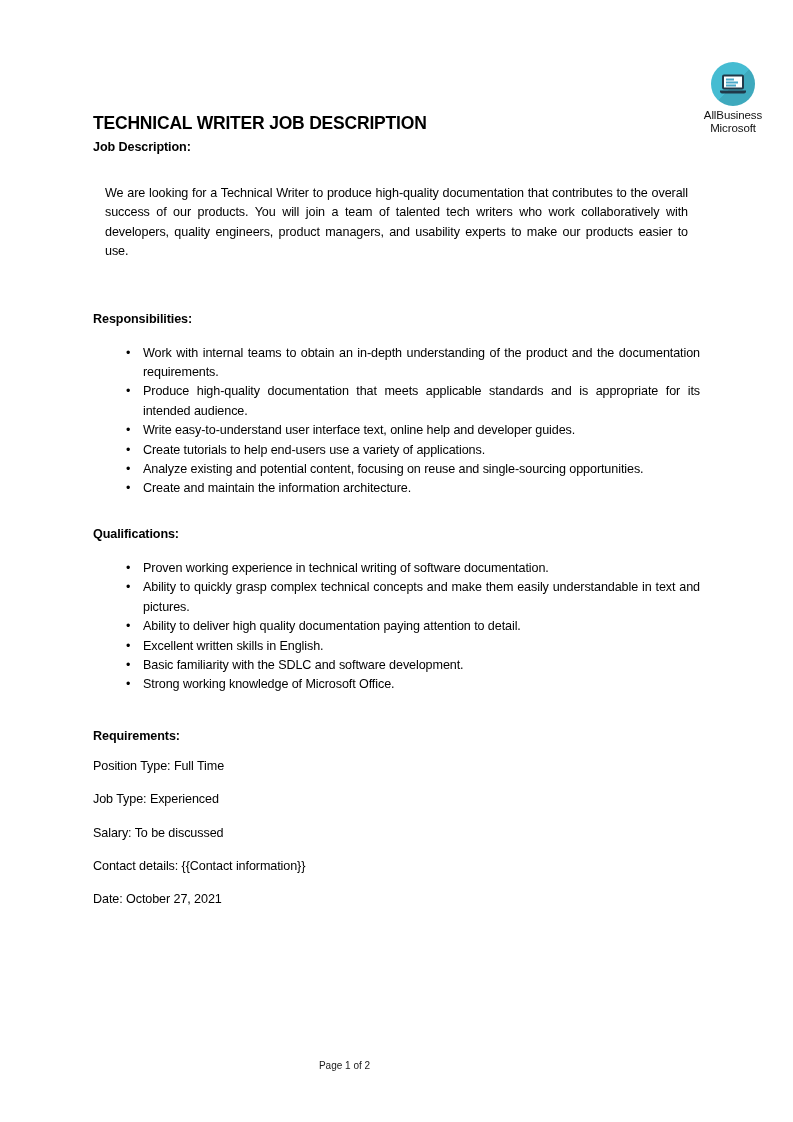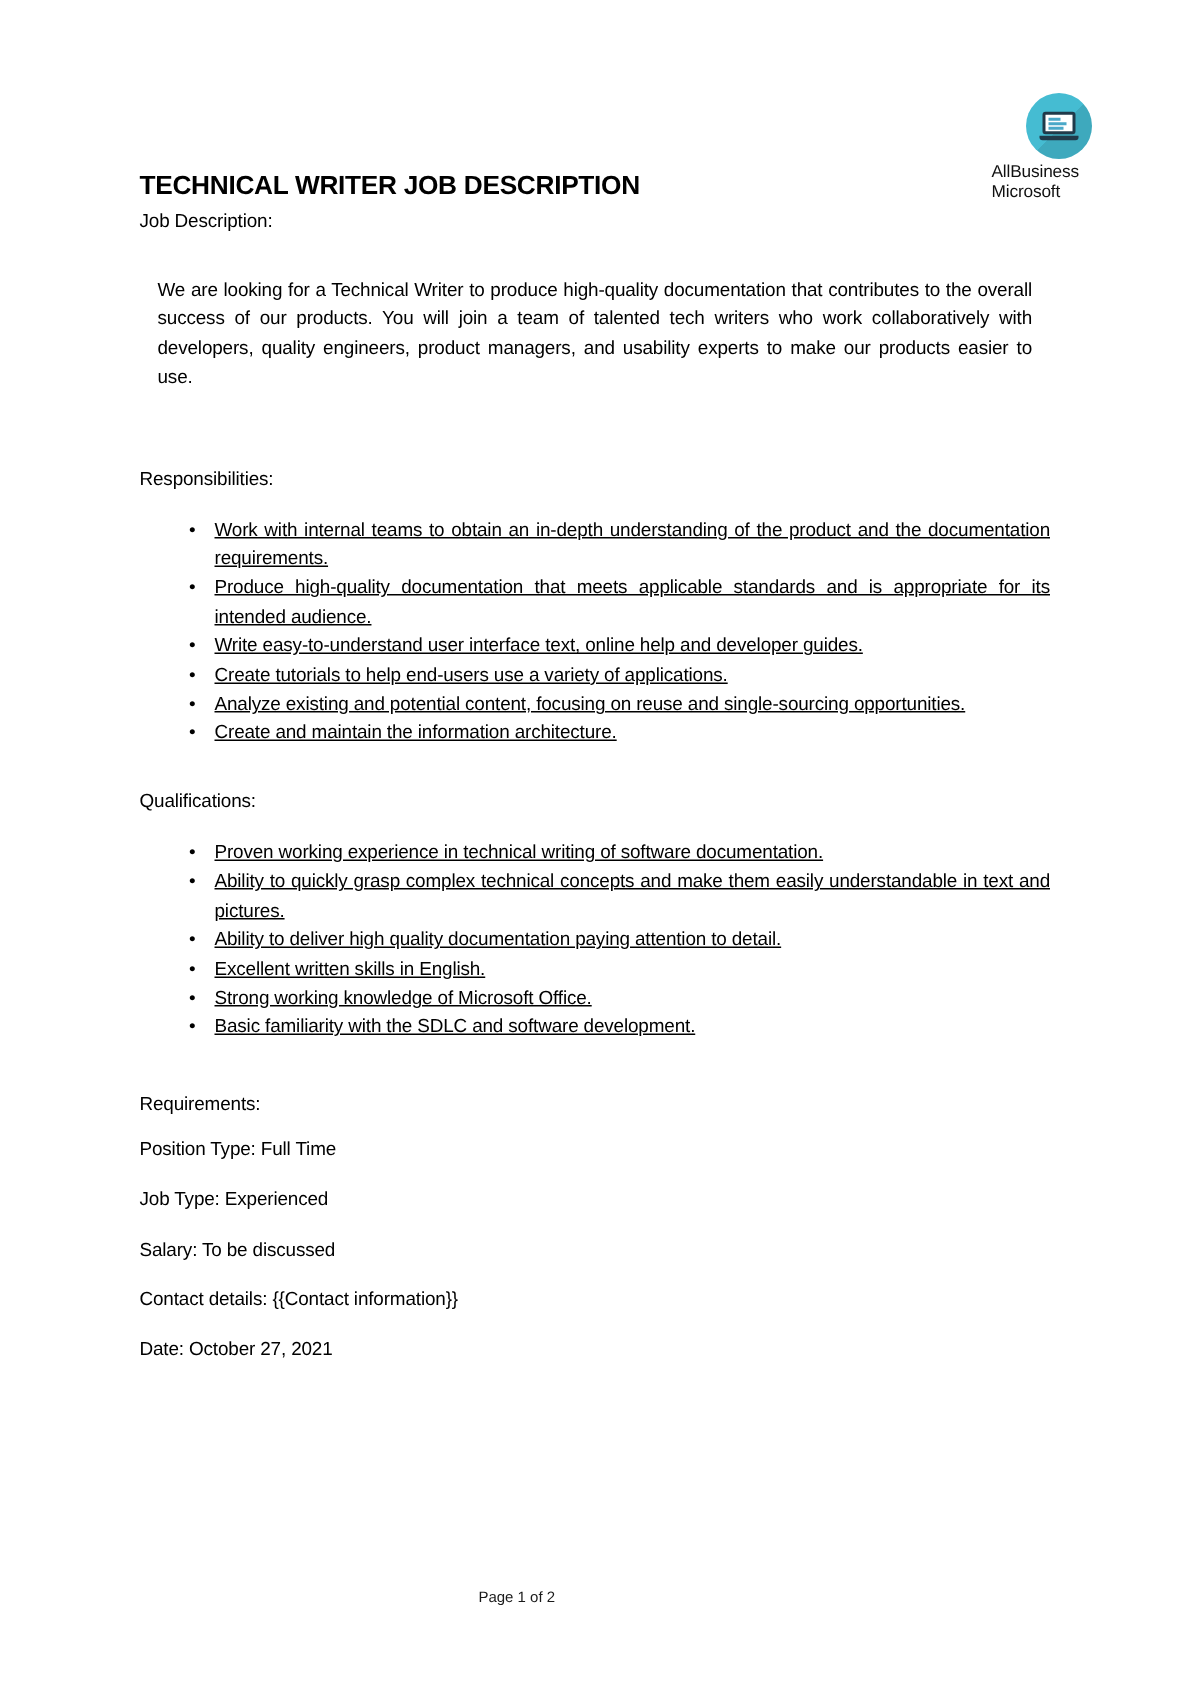--- a/index.html
+++ b/index.html
@@ -20,22 +20,23 @@
     position: relative;
     width: 793px;
     height: 1122px;
     box-sizing: border-box;
   }
 
   
   .logo-block {
     position: absolute;
     top: 62px;
-    left: 661px;
+    left: 688px;
     width: 90px;
+    text-align: center;
   }
   .logo-circle {
     width: 44px;
     height: 44px;
     border-radius: 50%;
     margin: 0 auto;
     position: relative;
     overflow: hidden;
   }
   .logo-shadow {
@@ -101,21 +102,21 @@
   
   .content {
     position: absolute;
     left: 93px;
     top: 140px;
     width: 607px;
   }
 
   .section-head {
     font-size: 12.6px;
-    font-weight: normal;
+    font-weight: bold;
     margin: 0;
     letter-spacing: -0.1px;
   }
 
   .para {
     font-size: 12.6px;
     line-height: 19.4px;
     text-align: justify;
     margin: 12px;
     letter-spacing: -0.1px;
@@ -125,21 +126,20 @@
     font-size: 12.6px;
     line-height: 19.4px;
     margin: 0;
     letter-spacing: -0.1px;
   }
 
   ul.bullets {
     list-style: none;
     margin: 0;
     padding: 0;
-    text-decoration: underline;
   }
   ul.bullets > li {
     position: relative;
     padding-left: 50px;
     font-size: 12.6px;
     line-height: 19.4px;
     text-align: justify;
     letter-spacing: -0.1px;
   }
   ul.bullets > li::before {
@@ -214,22 +214,22 @@
 
     <div class="gap-28"></div>
 
     <div class="section-head">Qualifications:</div>
     <div class="gap-18"></div>
     <ul class="bullets">
       <li>Proven working experience in technical writing of software documentation.</li>
       <li>Ability to quickly grasp complex technical concepts and make them easily understandable in text and pictures.</li>
       <li>Ability to deliver high quality documentation paying attention to detail.</li>
       <li>Excellent written skills in English.</li>
+      <li>Basic familiarity with the SDLC and software development.</li>
       <li>Strong working knowledge of Microsoft Office.</li>
-      <li>Basic familiarity with the SDLC and software development.</li>
     </ul>
 
     <div class="gap-34"></div>
 
     <div class="section-head">Requirements:</div>
     <div class="gap-14"></div>
     <p class="plain-line">Position Type: Full Time</p>
     <div class="gap-14"></div>
     <p class="plain-line">Job Type: Experienced</p>
     <div class="gap-14"></div>

